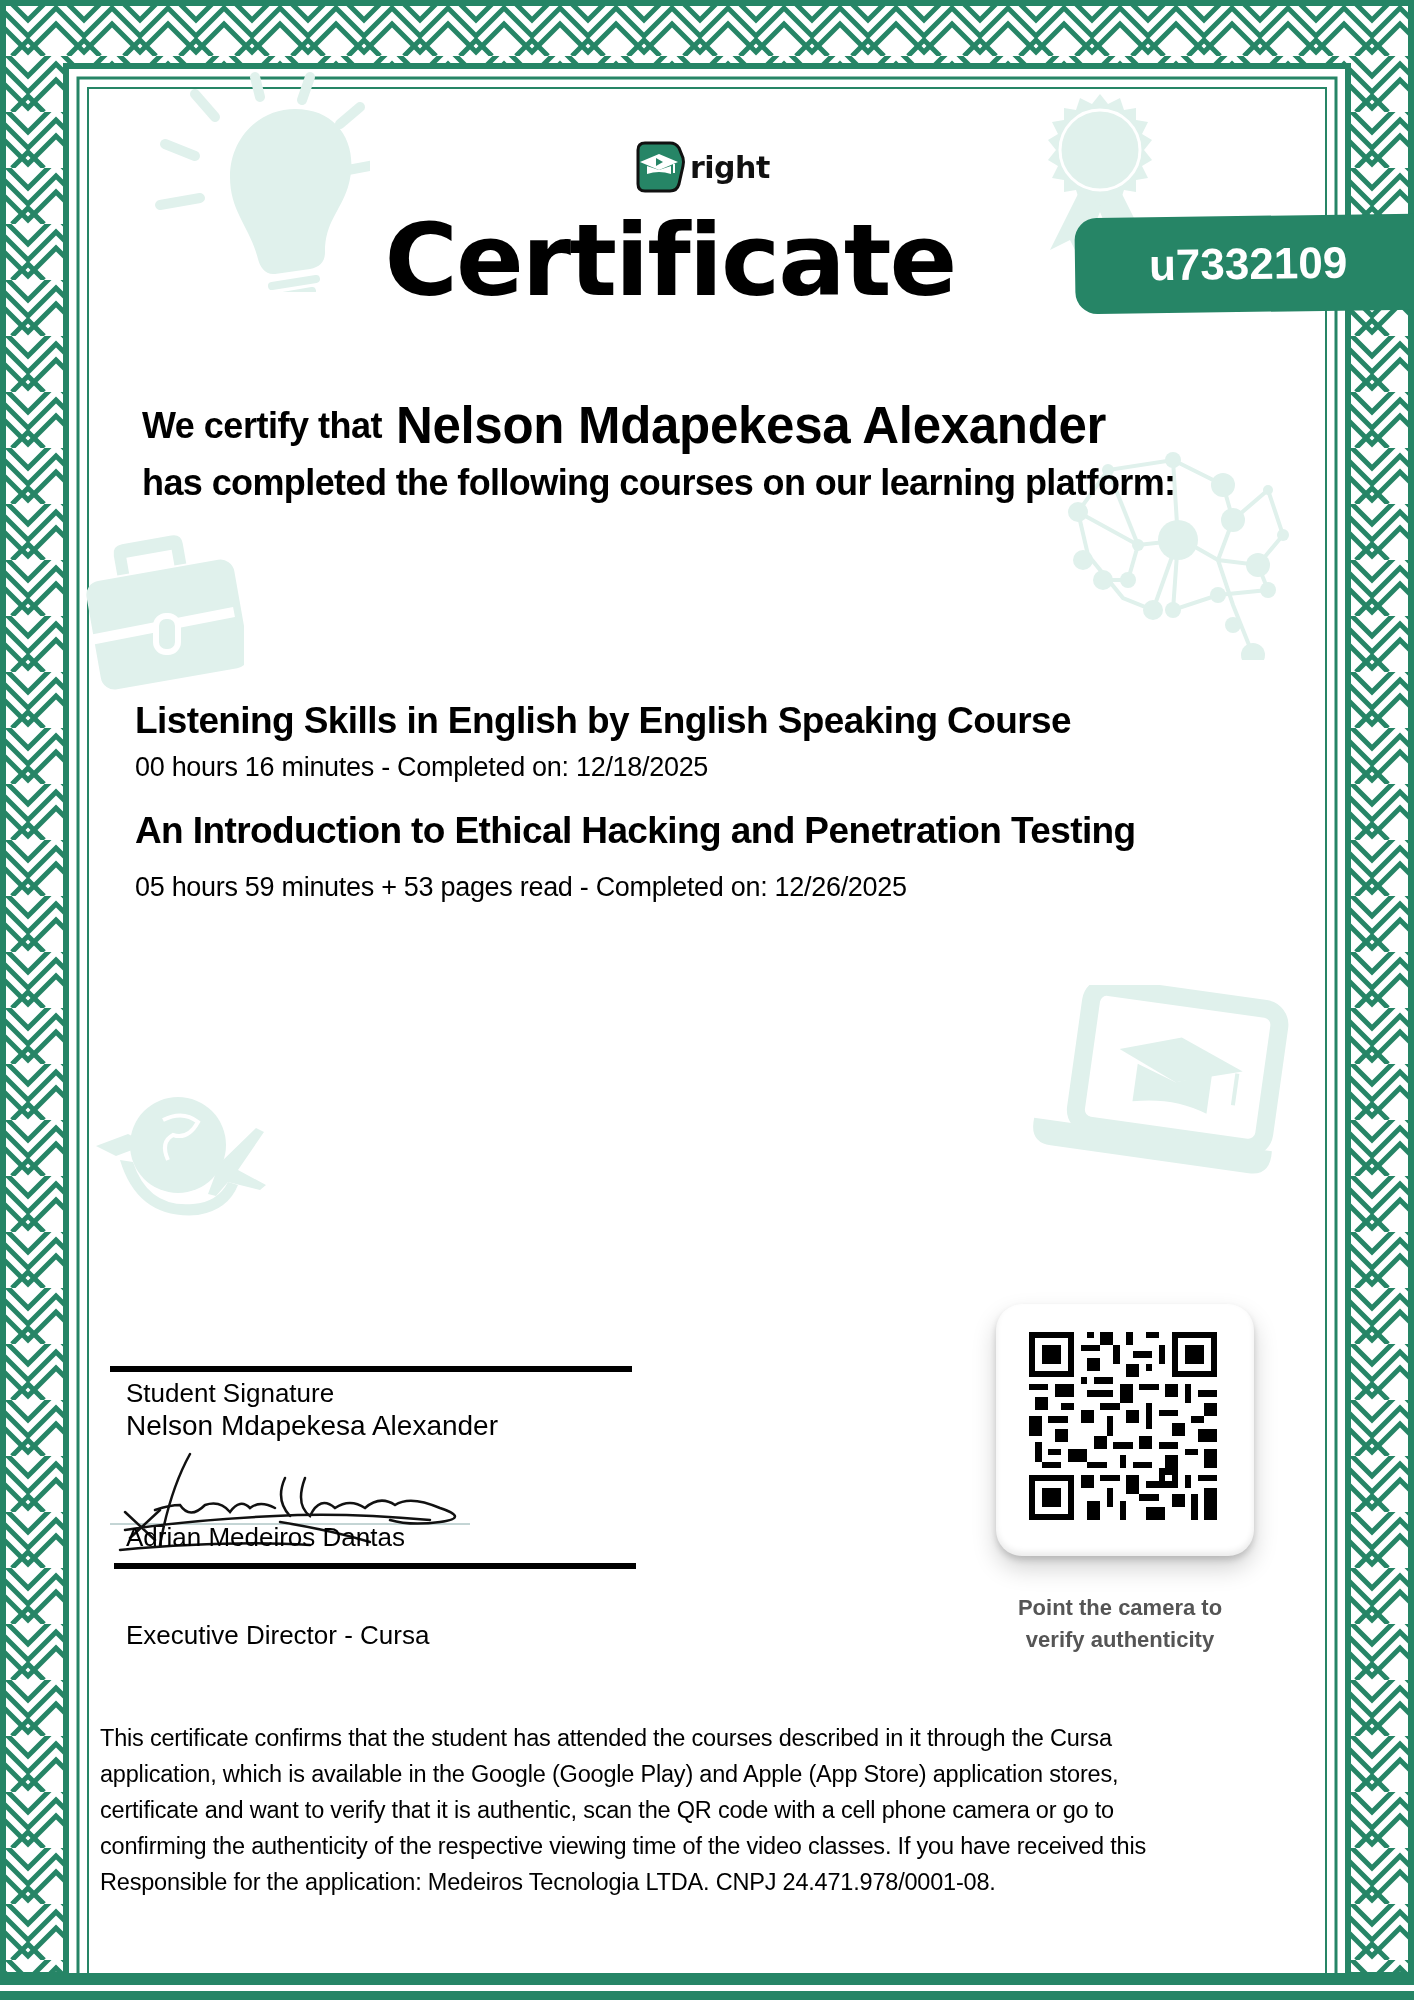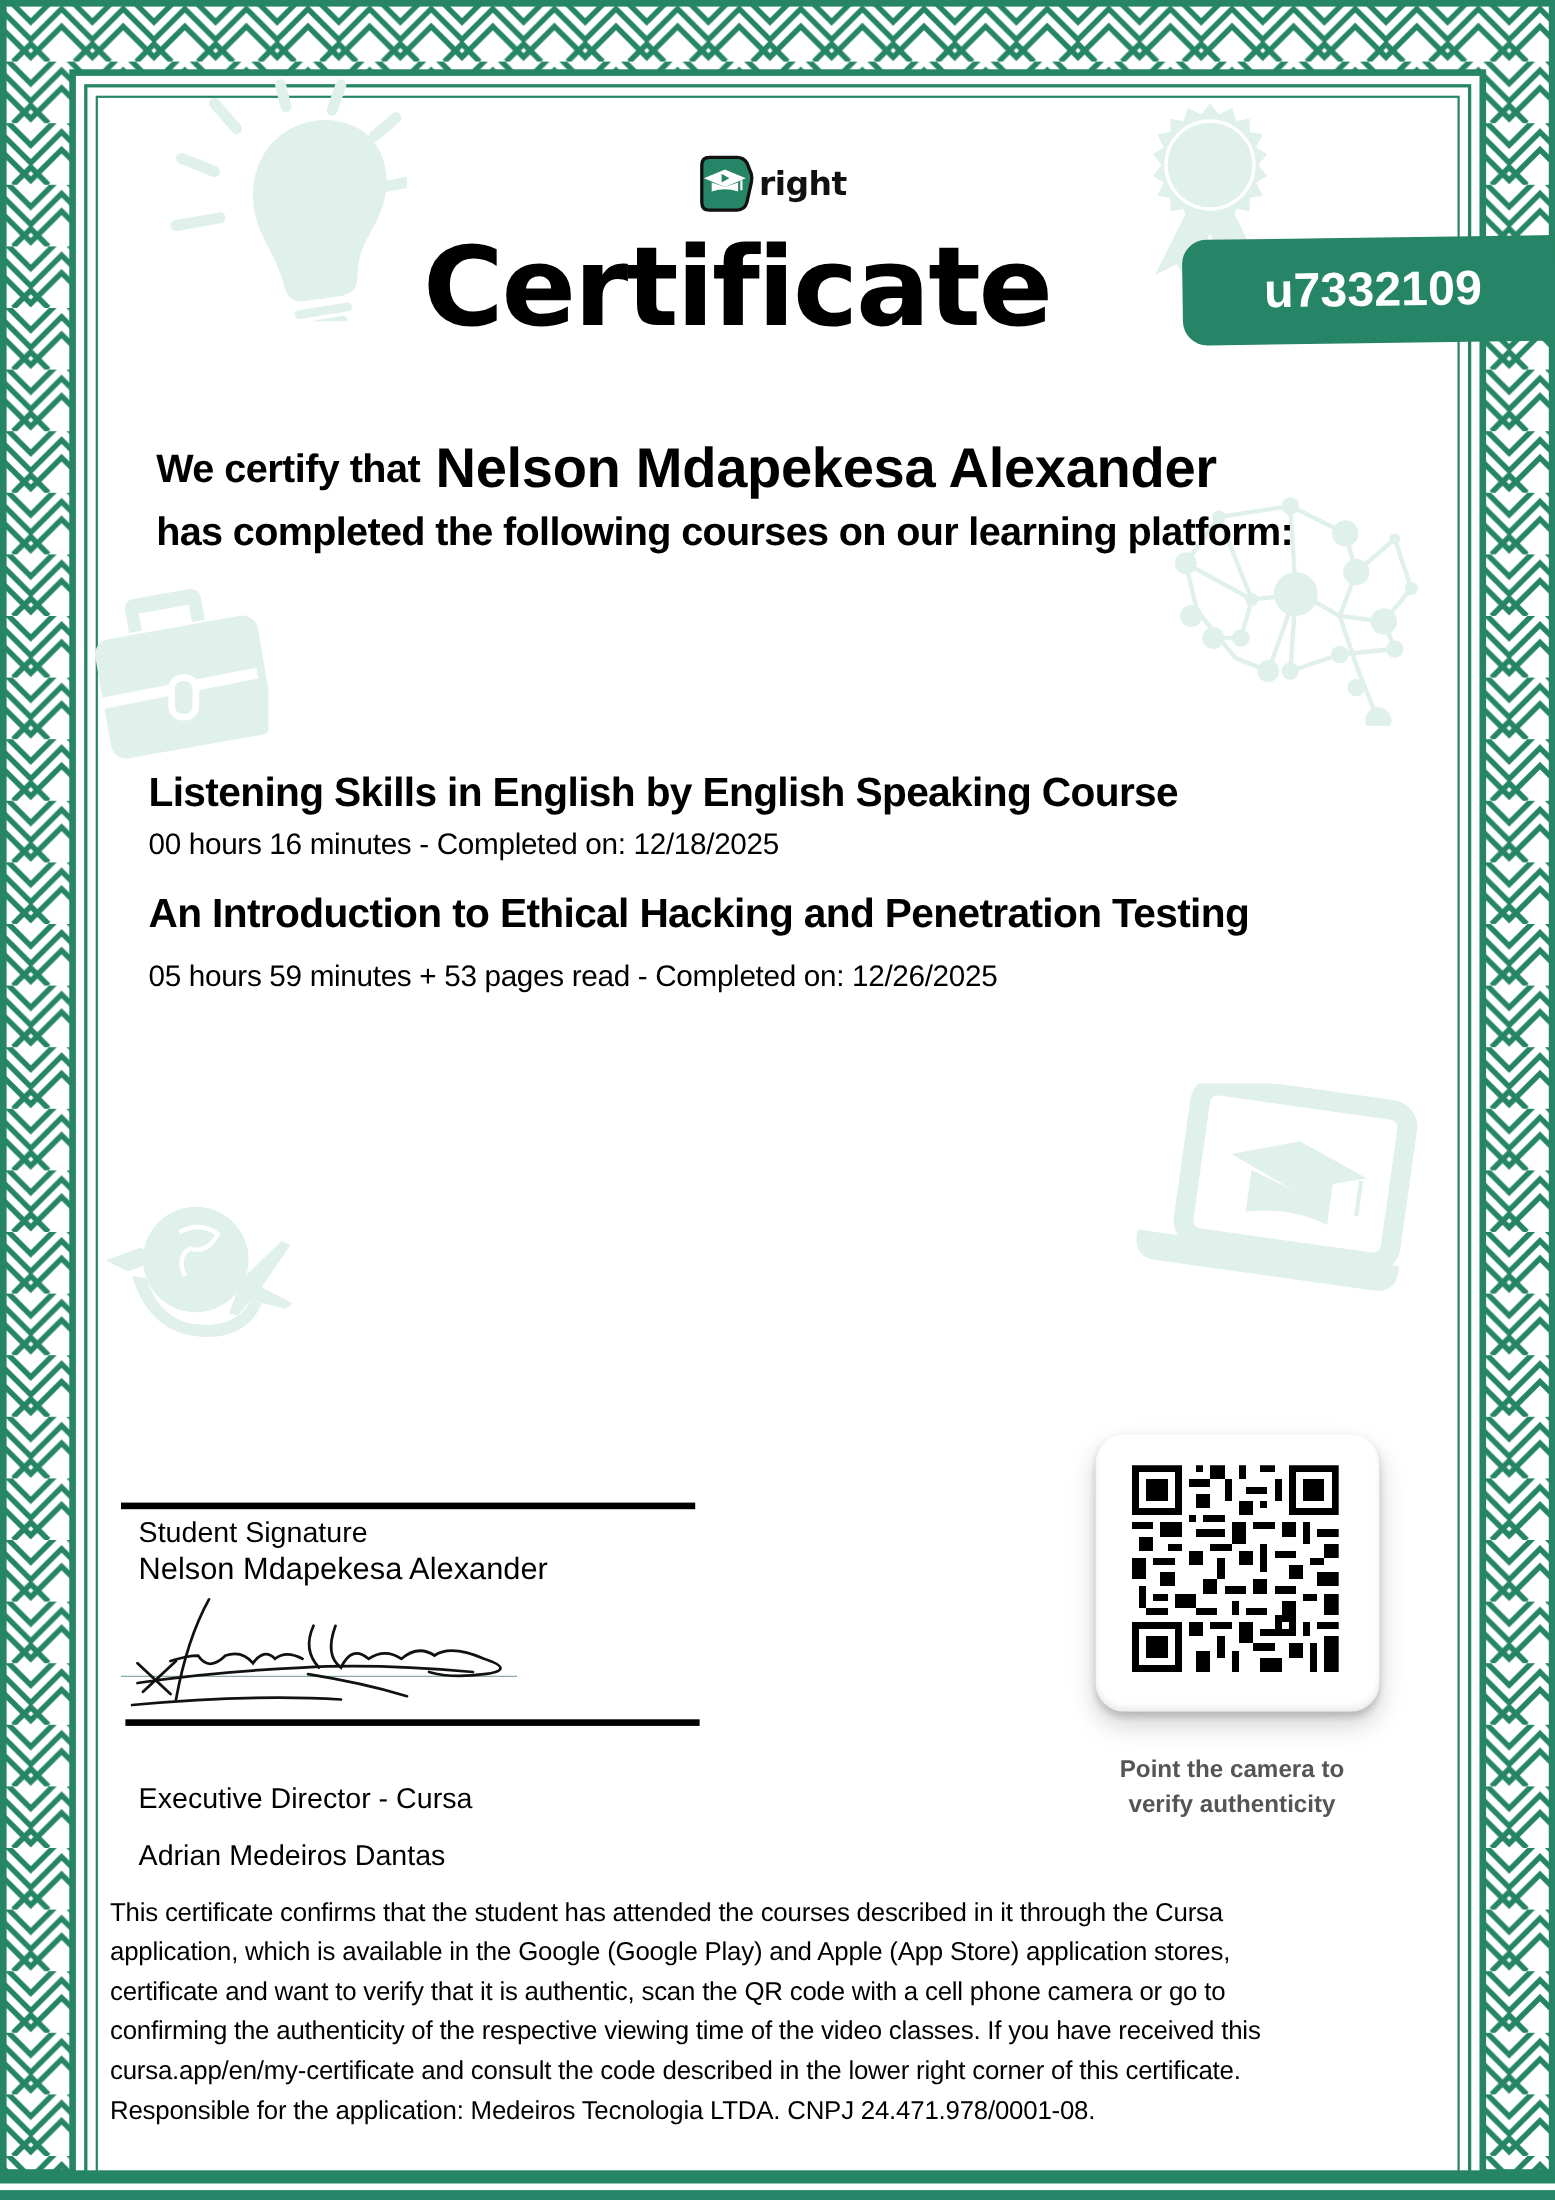--- a/index.html
+++ b/index.html
@@ -169,21 +169,21 @@
   <line x1="0" y1="74" x2="360" y2="74" stroke="#8aa" stroke-width="1"></line>
   <g fill="none" stroke="#111" stroke-width="2.5" stroke-linecap="round">
     <path d="M80 4 Q60 40 50 95 M15 62 L45 90 M20 88 L50 60 M15 80 Q80 70 165 66 Q230 62 320 70"></path>
     <path d="M45 60 Q60 55 70 55 Q80 70 95 55 Q110 50 120 62 Q130 48 140 58 Q150 50 165 58"></path>
     <path d="M175 28 Q165 50 180 66 M195 28 Q185 55 200 66 Q210 45 225 58 Q240 48 255 58 Q270 45 285 55 Q300 45 330 58 Q360 68 330 72 Q300 76 280 70"></path>
     <path d="M170 72 Q220 80 260 92 M10 100 Q120 90 200 95"></path>
   </g>
 </svg>
 
 <div class="sig-line" style="left:114px;top:1563px;width:522px"></div>
-<div class="sig-text" style="left:110px;top:1671px">Adrian Medeiros Dantas</div>
+<div class="sig-text" style="left:110px;top:1522px">Adrian Medeiros Dantas</div>
 <div class="sig-text" style="left:110px;top:1620px">Executive Director - Cursa</div>
 
 <div class="qr-card">
   <svg style="position:absolute;left:33px;top:28px" width="188" height="188" viewBox="0 0 29 29" shape-rendering="crispEdges">
     <rect width="29" height="29" fill="#fff"></rect>
     <g fill="#000">
       <path d="M0 0h7v7h-7z M22 0h7v7h-7z M0 22h7v7h-7z"></path>
     </g>
     <g fill="#fff">
       <path d="M1 1h5v5h-5z M23 1h5v5h-5z M1 23h5v5h-5z"></path>
@@ -204,15 +204,14 @@
 <div class="qr-caption">
   <div>Point the camera to</div>
   <div>verify authenticity</div>
 </div>
 
 <div class="footer-text">
   <p>This certificate confirms that the student has attended the courses described in it through the Cursa</p>
   <p>application, which is available in the Google (Google Play) and Apple (App Store) application stores,</p>
   <p>certificate and want to verify that it is authentic, scan the QR code with a cell phone camera or go to</p>
   <p>confirming the authenticity of the respective viewing time of the video classes. If you have received this</p>
-  <p>cursa.app/en/my-certificate and consult the code described in the lower right corner of this certificate.</p>
   <p>Responsible for the application: Medeiros Tecnologia LTDA. CNPJ 24.471.978/0001-08.</p>
 </div>
 
 </body></html>

